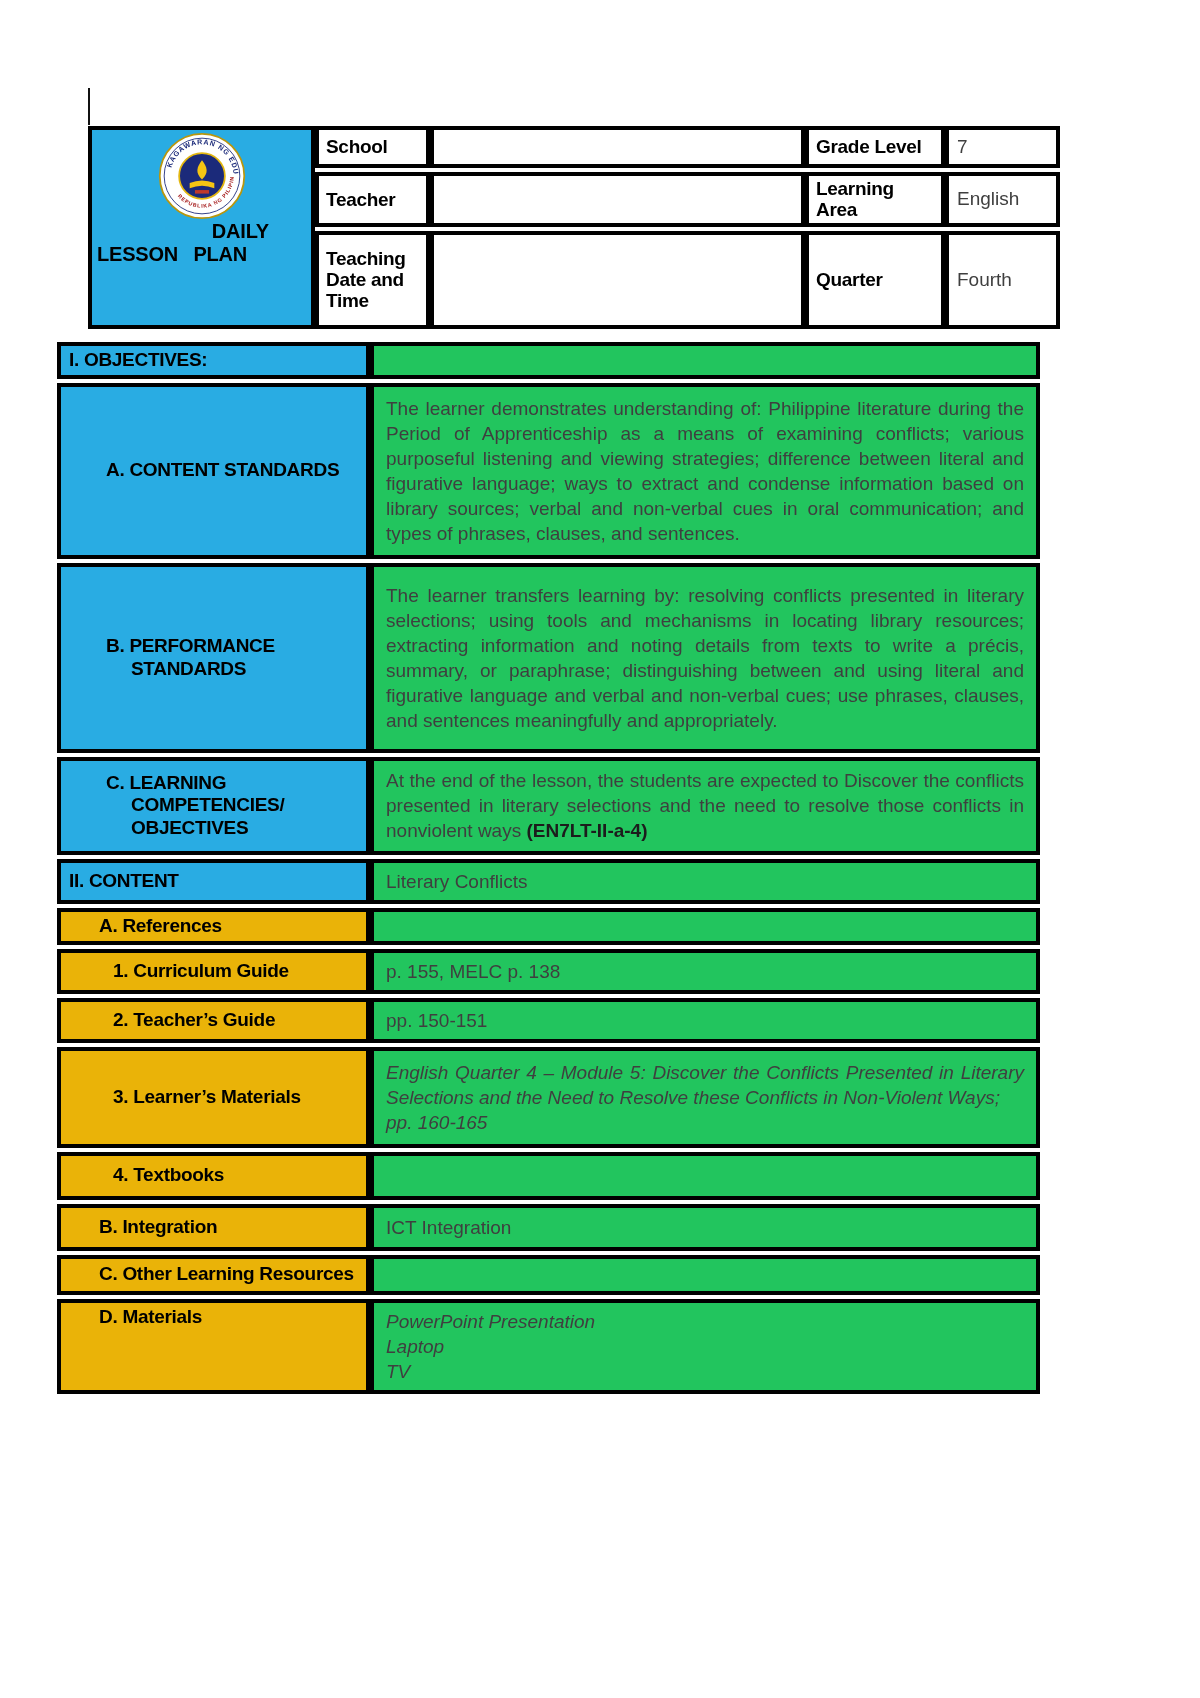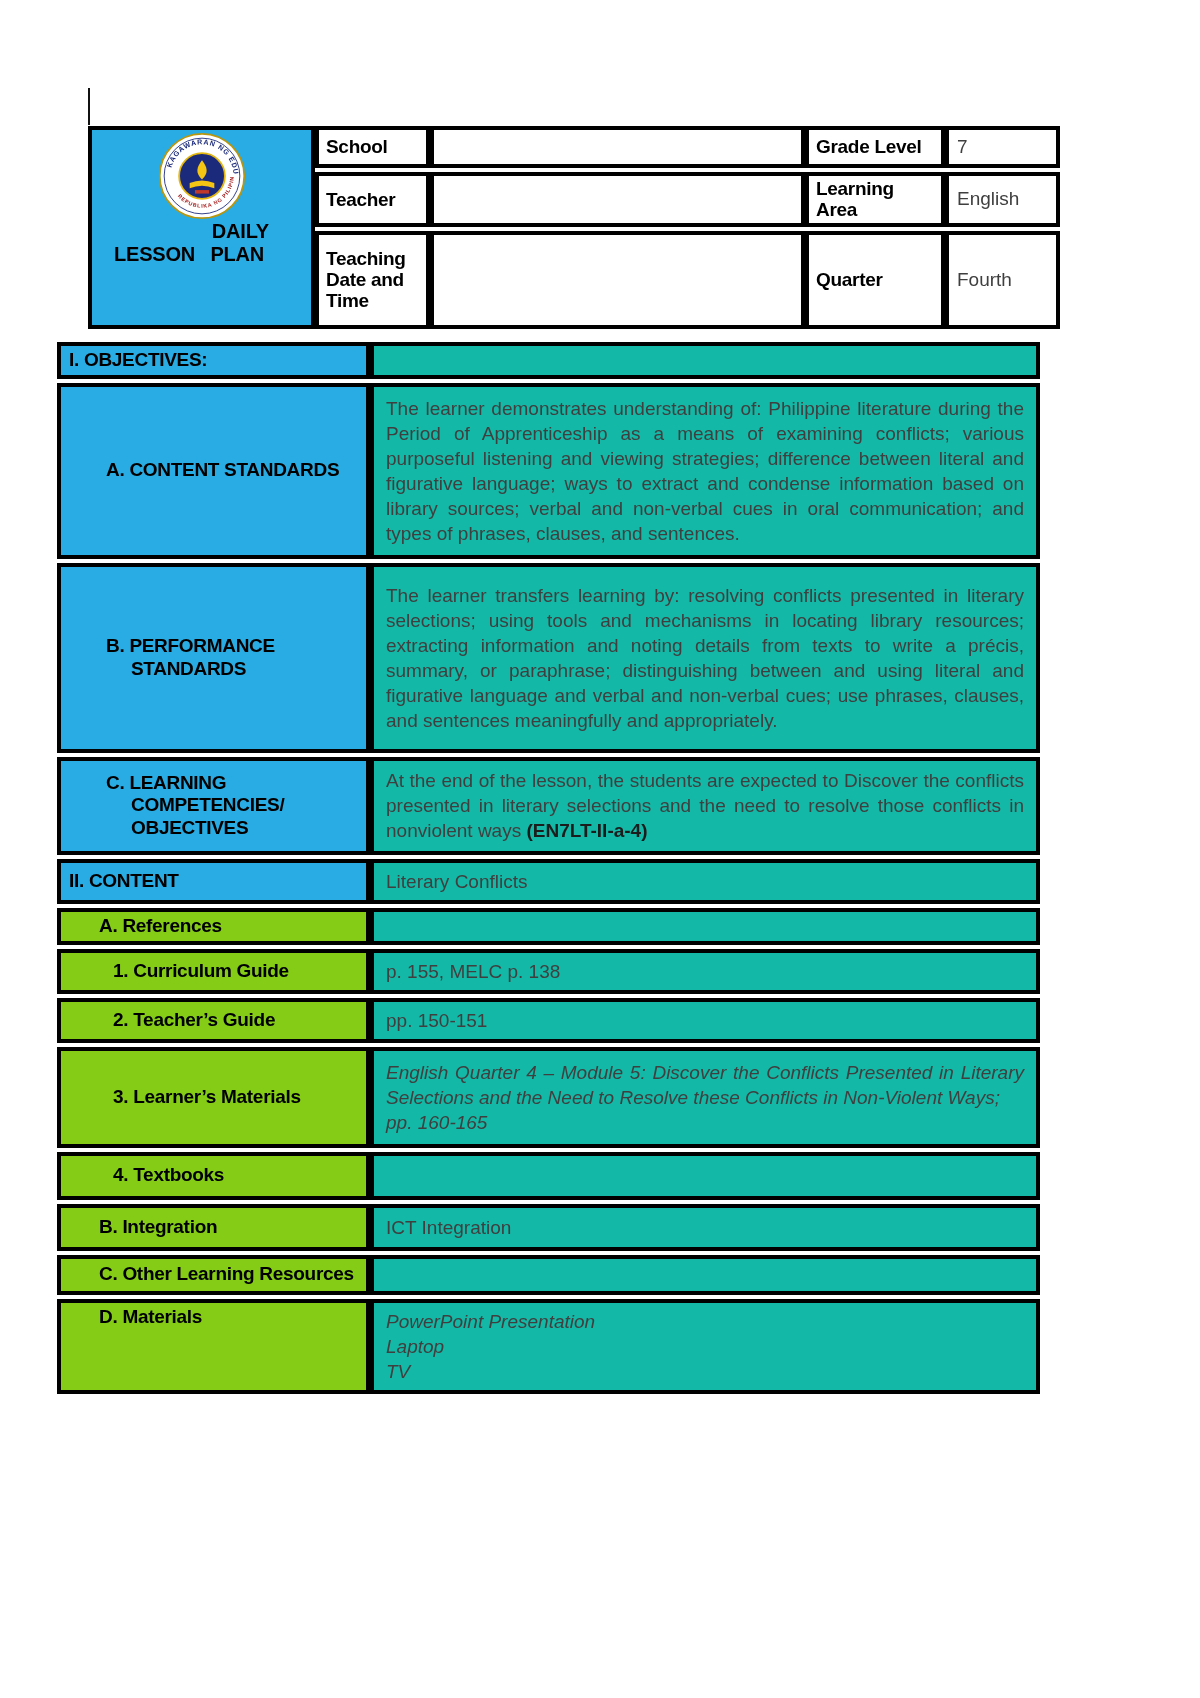--- a/index.html
+++ b/index.html
@@ -25,30 +25,30 @@
   .header-table { position:absolute; left:88px; top:122px; width:972px; }
   .header-table .logo-cell { background:var(--accent); padding:2px 0 6px 0; vertical-align:top; }
   .hlabel { font-weight:bold; font-size:19px; padding:2px 7px; line-height:1.12; letter-spacing:-0.3px; }
   .hvalue { font-size:19px; color:var(--body_text); padding:2px 8px; }
   .r-h42 { height:42px; } .r-h44 { height:44px; } .r-h98 { height:98px; }
 
   .logo-wrap { display:flex; flex-direction:column; align-items:center; }
   .seal { width:88px; height:88px; }
   .dlp-title { width:100%; font-weight:bold; font-size:20px; line-height:1.15; letter-spacing:-0.2px; }
   .dlp-line1 { text-align:right; padding-right:42px; }
-  .dlp-line2 { text-align:left; padding-left:22px; word-spacing:10px; }
+  .dlp-line2 { text-align:left; padding-left:5px; word-spacing:10px; }
 
   
   .main-table { position:absolute; left:57px; top:338px; width:983px; }
-  .lbl { font-weight:bold; font-size:19px; padding:3px 8px; line-height:1.2; letter-spacing:-0.3px; background:#84cc16; }
+  .lbl { font-weight:bold; font-size:19px; padding:3px 8px; line-height:1.2; letter-spacing:-0.3px; background:#eab308; }
   .accent { background:var(--accent); }
   .hang { padding-left:70px; text-indent:-25px; }
   .indent1 { padding-left:52px; }
   .indent2 { padding-left:38px; }
-  .val { font-size:19px; color:var(--body_text); padding:6px 12px; line-height:1.32; background:#14b8a6; }
+  .val { font-size:19px; color:var(--body_text); padding:6px 12px; line-height:1.32; background:#22c55e; }
   .just { text-align:justify; }
   .preline { white-space:pre-line;font-style:italic; }
   .vtop { vertical-align:top; }
   .bold { font-weight:bold; color:#1c1c1c; }
 
   .h36{height:36px} .h172{height:176px} .h190{height:190px} .h98{height:98px}
   .h32{height:32px} .h33{height:33px} .h43{height:43px} .h42{height:42px}
   .h120{height:101px} .h48{height:48px} .h47{height:47px} .h40{height:40px} .h75{height:75px}
 </style>
 </head>

